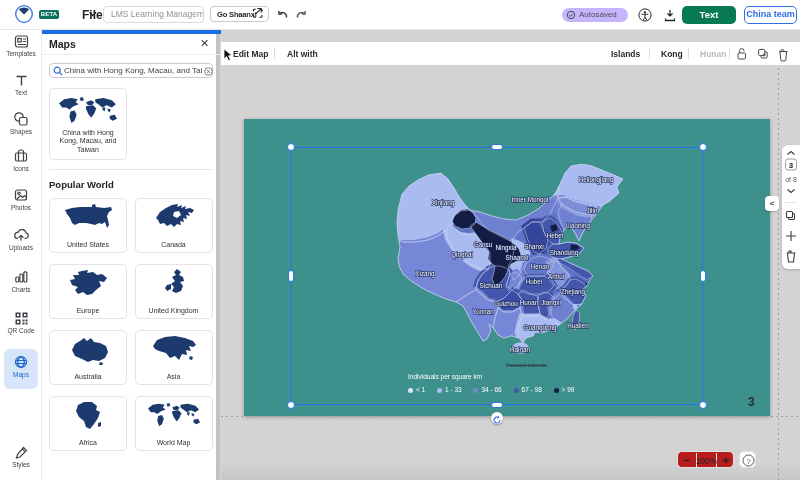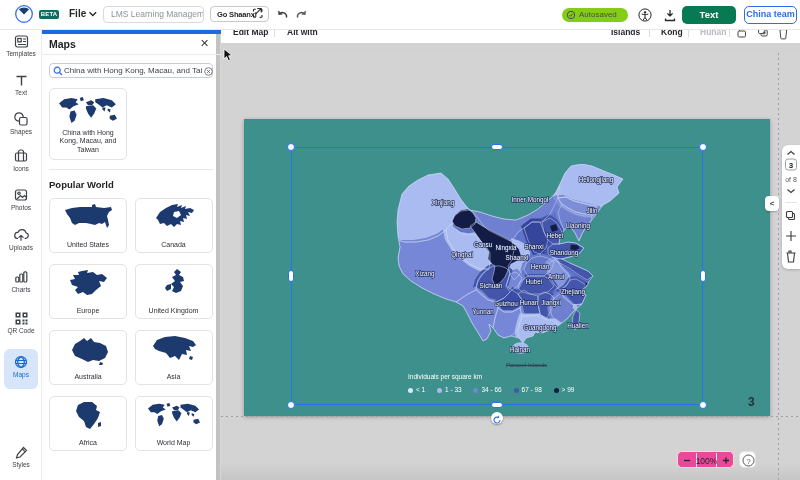--- a/index.html
+++ b/index.html
@@ -1,26 +1,26 @@
 <!DOCTYPE html>
 <html><head><meta charset="utf-8">
 <style>
 *{margin:0;padding:0;box-sizing:border-box}
 html,body{width:800px;height:480px;overflow:hidden;font-family:"Liberation Sans",sans-serif;background:#d2d2d2}
 
 #topbar{position:absolute;left:0;top:0;width:800px;height:30px;background:#fff;border-bottom:1px solid #e7e7e7;z-index:30}
 #beta{position:absolute;left:39px;top:10px;width:20px;height:9px;background:#0c6e5f;border-radius:2px;color:#fff;font-size:6px;font-weight:bold;text-align:center;line-height:9px;letter-spacing:.2px}
-#file{position:absolute;left:69px;top:8px;font-size:10px;font-weight:bold;color:#25272c}
+#file{position:absolute;left:82px;top:8px;font-size:12px;font-weight:bold;color:#25272c}
 #docname{position:absolute;left:103px;top:6px;width:101px;height:17px;border:1px solid #dadada;border-radius:4px;font-size:8.5px;color:#8d929b;line-height:15px;padding-left:7px;white-space:nowrap;overflow:hidden}
 #goclassic{position:absolute;left:210px;top:6px;width:59px;height:16px;border:1px solid #c9c9c9;border-radius:4px;font-size:7.5px;font-weight:bold;color:#25272c;line-height:15px;text-align:left;padding-left:6px;letter-spacing:-0.15px}
-#autosaved{position:absolute;left:562px;top:8px;width:66px;height:14px;background:#84cc16;border-radius:7px;font-size:8px;color:#4a4d52;line-height:14px;padding-left:17px}
+#autosaved{position:absolute;left:562px;top:8px;width:66px;height:14px;background:#c4b5fd;border-radius:7px;font-size:8px;color:#4a4d52;line-height:14px;padding-left:17px}
 #sharebtn{position:absolute;left:682px;top:6px;width:54px;height:18px;background:#087a53;border-radius:5px;color:#fff;font-size:9.5px;font-weight:bold;text-align:center;line-height:18px}
 #invitebtn{position:absolute;left:744px;top:6px;width:53px;height:18px;border:1.5px solid #2f6fe4;border-radius:5px;color:#2e6ce2;font-size:9px;font-weight:bold;text-align:center;line-height:15px;background:#fff}
 
-#toolbar2{position:absolute;left:221px;top:20px;width:579px;height:23px;background:#fff;z-index:20}
+#toolbar2{position:absolute;left:221px;top:42px;width:579px;height:23px;background:#fff;z-index:20}
 .tb2t{position:absolute;top:7px;font-size:8.5px;font-weight:bold;color:#26292f}
 .tb2sep{position:absolute;top:6px;width:1px;height:11px;background:#dcdcdc}
 
 #rail{position:absolute;left:0;top:30px;width:42px;height:450px;background:#fff;border-right:1px solid #ececec;z-index:25}
 .ritem{position:absolute;left:0;width:42px;text-align:center;color:#3e4147}
 .ritem .lbl{font-size:6.5px;margin-top:1px}
 .ritem svg{display:block;margin:0 auto}
 #mapshl{position:absolute;left:4px;top:319px;width:34px;height:40px;background:#d7e5f9;border-radius:6px}
 
 #panel{position:absolute;left:42px;top:30px;width:179px;height:450px;background:#fff;border-right:1px solid #d7d7d7;z-index:24}
@@ -46,21 +46,21 @@
 #rotator{position:absolute;left:270px;top:358px;width:13px;height:13px;background:#fff;border-radius:50%;box-shadow:0 1px 2px rgba(0,0,0,.35);z-index:7}
 #pgnum{position:absolute;left:520px;top:337px;font-size:12px;font-weight:bold;color:#2a2e36}
 
 #legend{position:absolute;left:185px;top:318px;color:#fff;font-size:6.5px;z-index:4}
 .ldot{display:inline-block;width:5px;height:5px;border-radius:50%;vertical-align:-0.5px;margin-right:3px}
 #paracel{position:absolute;left:287px;top:309px;font-size:6px;color:#2f4453;text-decoration:line-through;z-index:4}
 
 #pagenav{position:absolute;left:782px;top:145px;width:18px;height:124px;background:#fff;border-radius:6px 0 0 6px;box-shadow:0 1px 3px rgba(0,0,0,.2);z-index:28}
 #collapse{position:absolute;left:765px;top:196px;width:14px;height:15px;background:#fff;border-radius:4px;box-shadow:0 1px 2px rgba(0,0,0,.25);z-index:28;text-align:center;line-height:15px;font-size:8px;color:#444;font-weight:bold}
 
-#zoomctl{position:absolute;left:677px;top:451px;width:57px;height:17px;background:#ec4899;border:1px solid #e2e2e2;border-radius:5px;z-index:28}
+#zoomctl{position:absolute;left:677px;top:451px;width:57px;height:17px;background:#b91c1c;border:1px solid #e2e2e2;border-radius:5px;z-index:28}
 #helpbtn{position:absolute;left:739px;top:451px;width:17px;height:17px;background:#fff;border:1px solid #e2e2e2;border-radius:5px;z-index:28}
 </style></head>
 <body>
 <div id="topbar">
   <svg width="800" height="30" style="position:absolute;left:0;top:0">
     <circle cx="24" cy="14" r="8.3" fill="#fff" stroke="#2e6ee8" stroke-width="1.3"></circle>
     <path d="M18.8 9.3 L24 14.4 L29.2 9.3 A8.3 8.3 0 0 0 18.8 9.3 Z" fill="#1b3f6e"></path>
     <path d="M89.5 12.2 l3.3 3.3 L96.1 12.2" stroke="#25272c" stroke-width="1.3" fill="none"></path>
     <g stroke="#25272c" stroke-width="1.1" fill="none">
         <path d="M253.5 11.5 v-1.5 a0.8 0.8 0 0 1 0.8-0.8 h1.5 M259.5 9.2 h1.7 a0.8 0.8 0 0 1 0.8 0.8 v1.5 M262 15 v1.5 a0.8 0.8 0 0 1-0.8 0.8 h-1.7 M255.8 17.3 h-1.5 a0.8 0.8 0 0 1-0.8-0.8 V15 M255.5 14.2 l5.5-5.5 m-3.7-0.2 h3.9 v3.9"></path>

